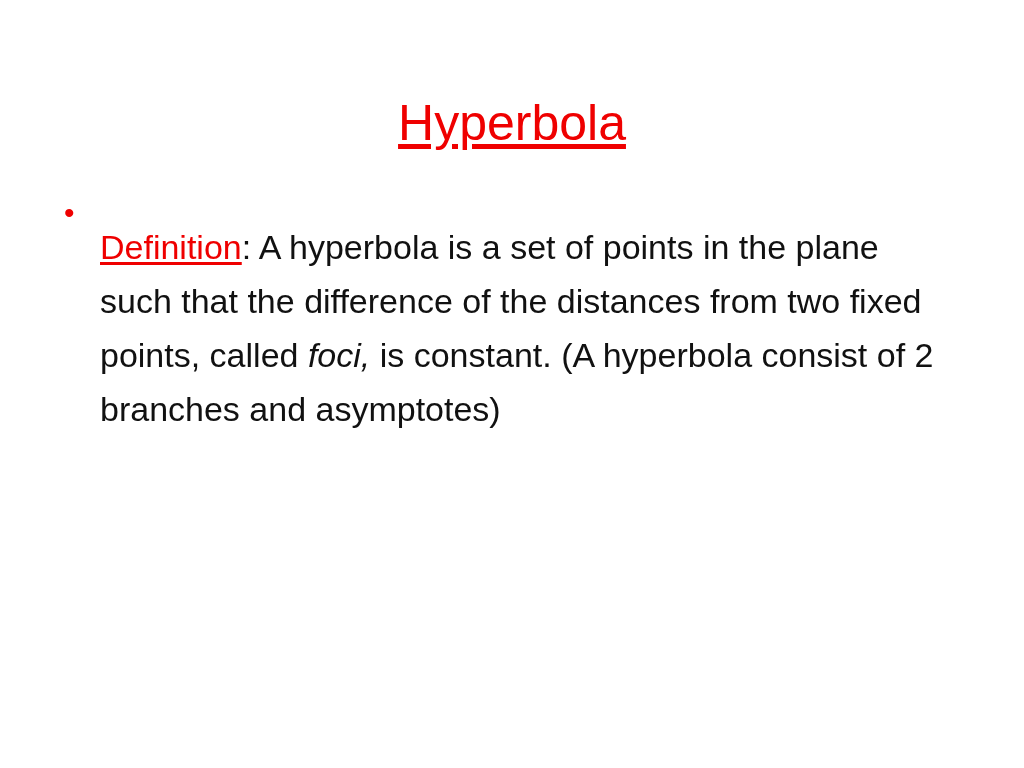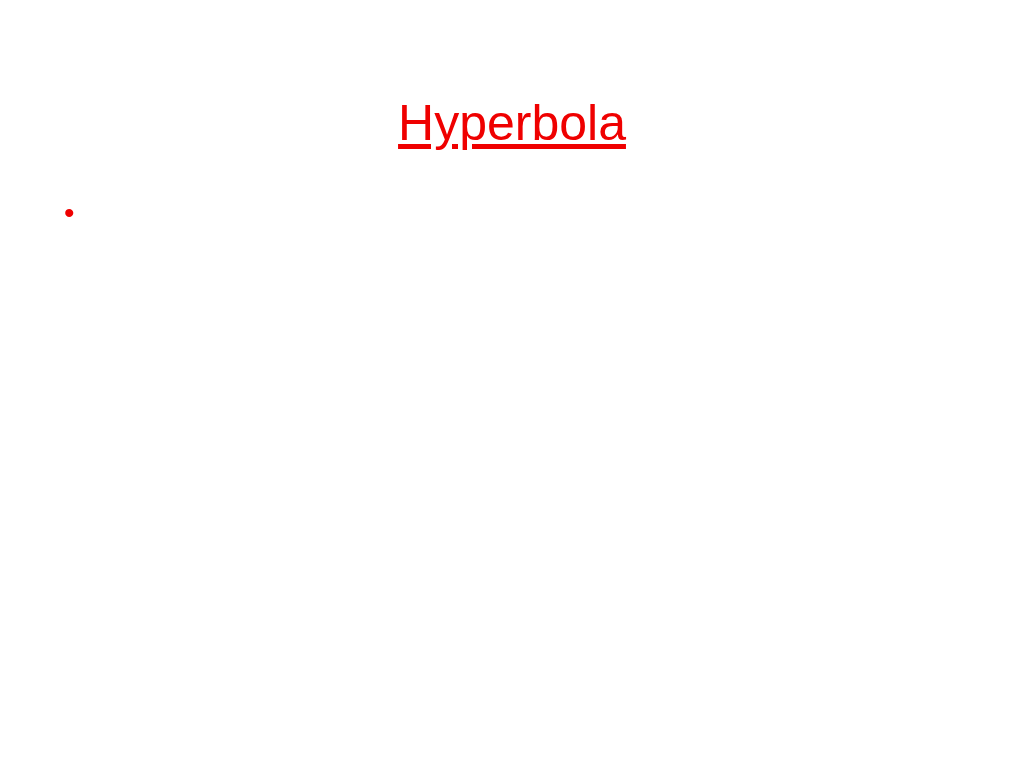--- a/index.html
+++ b/index.html
@@ -78,16 +78,17 @@
 
 <div class="slide">
 
   <h1 class="slide-title">
     <span class="title-underline">Hyperbola</span>
   </h1>
 
   <div class="body-block">
     <div class="bullet-row">
       <span class="bullet-marker">•</span>
+      <p class="bullet-text"><span class="term">Definition</span><span>: A hyperbola is  a  set of points in the plane such that the difference of the distances from two fixed points, called </span><span class="ital">foci,</span><span> is constant.  (A hyperbola consist of 2 branches and asymptotes)</span></p>
     </div>
   </div>
 
 </div>
 
 </body></html>

